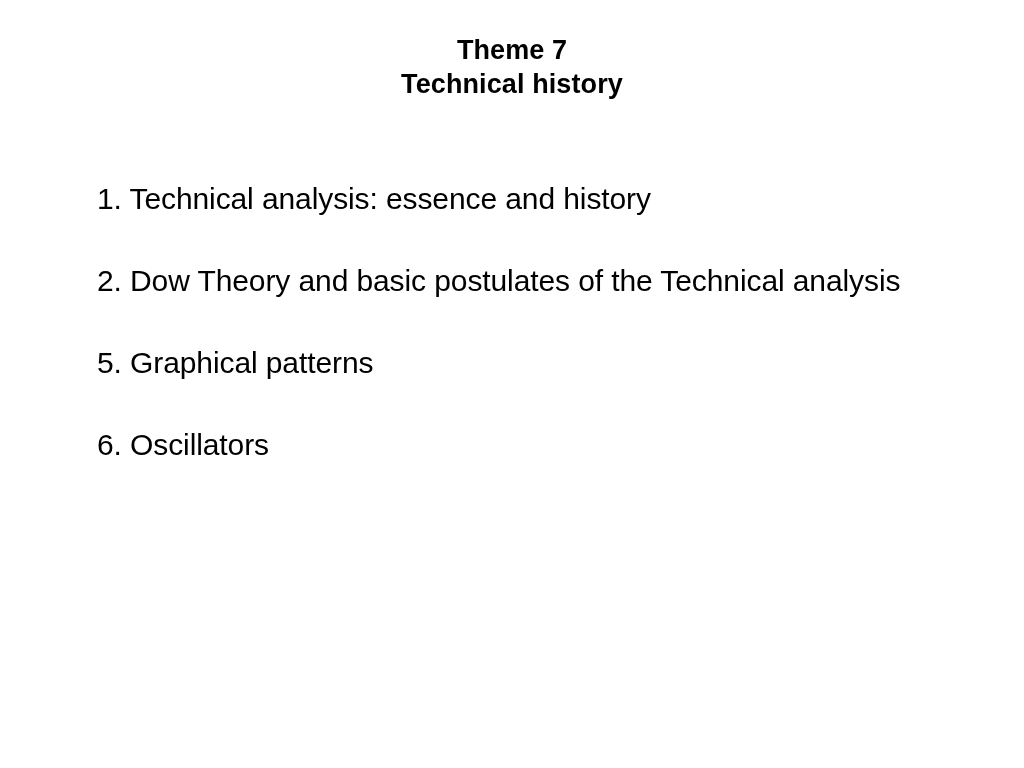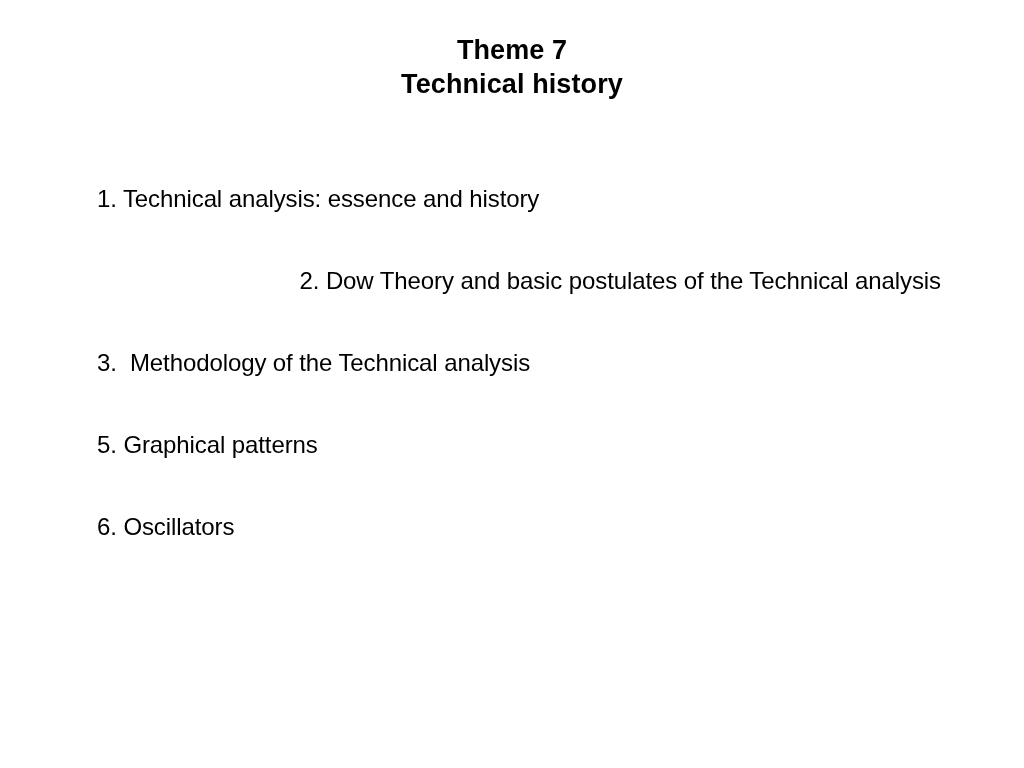--- a/index.html
+++ b/index.html
@@ -43,45 +43,43 @@
 
   
   .outline {
     position: absolute;
     left: 97px;
     top: 158px;
     width: 860px;
   }
   .outline-item {
     display: block;
-    font-size: 24px;
+    font-size: 30px;
     line-height: 82px;
     font-weight: normal;
     letter-spacing: -0.1px;
     white-space: pre-wrap;
     padding-left: 44px;
     text-indent: -44px;
   }
   .outline-item.wraps {
     
     max-width: 800px;
-    text-align: right;
   }
 </style>
 </head>
 <body>
 
 <div class="slide">
 
   <div class="title-block">
     <span class="title-line">Theme 7</span>
     <span class="title-line">Technical history</span>
   </div>
 
   <div class="outline">
     <span class="outline-item">1. Technical analysis: essence and history</span>
     <span class="outline-item wraps">2. Dow Theory and basic postulates of the Technical analysis</span>
-    <span class="outline-item">3.  Methodology of the Technical analysis</span>
     <span class="outline-item">5. Graphical patterns</span>
     <span class="outline-item">6. Oscillators</span>
   </div>
 
 </div>
 
 </body></html>

